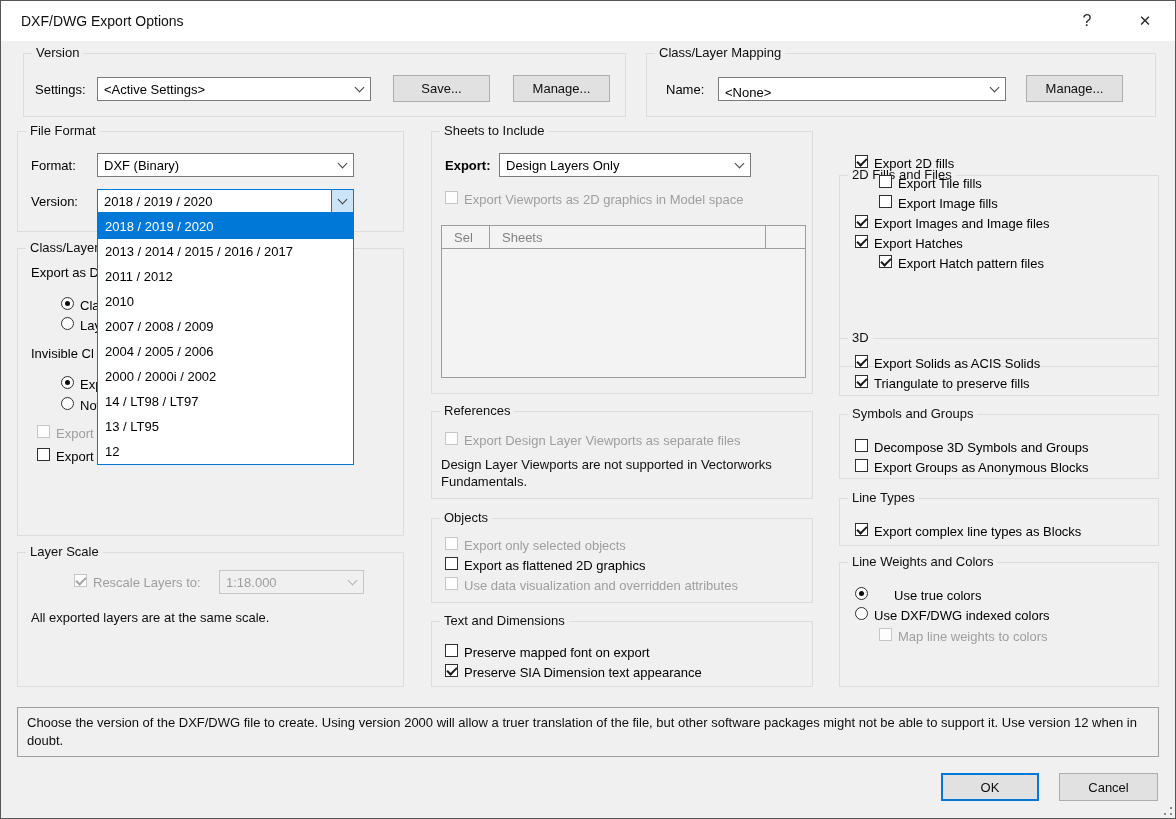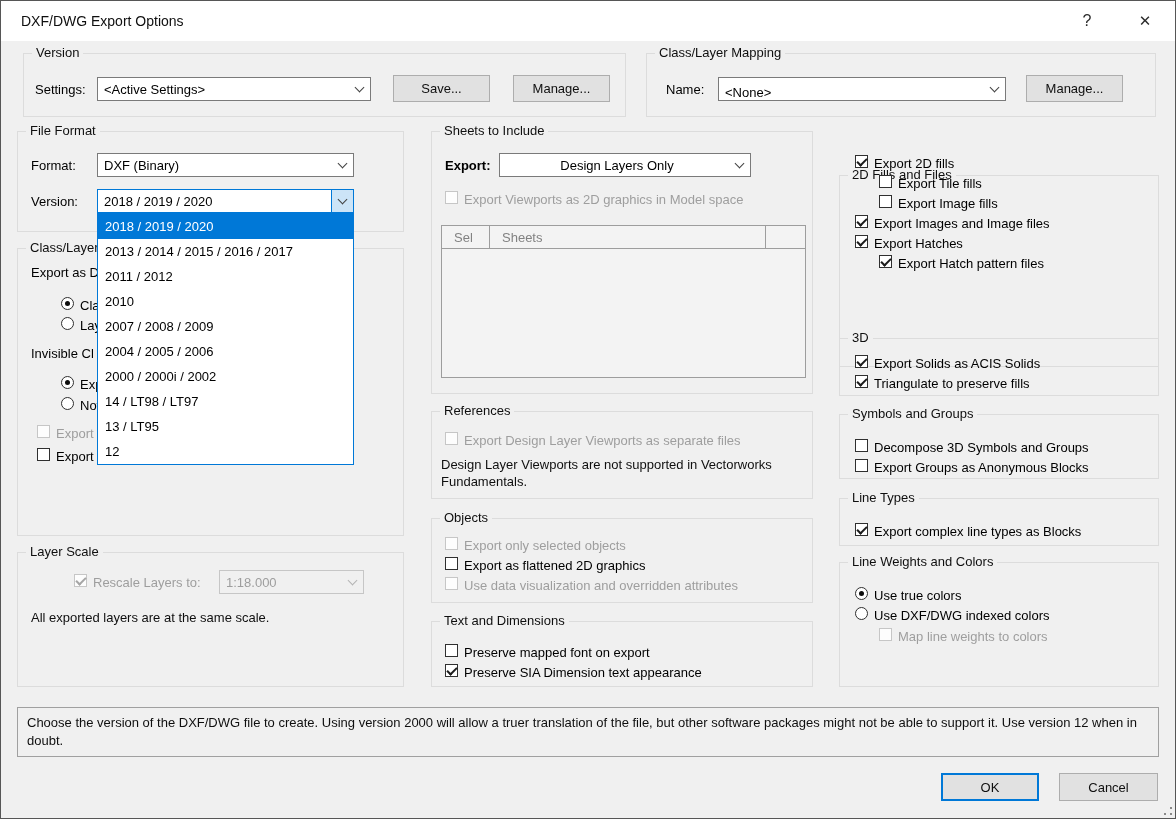--- a/index.html
+++ b/index.html
@@ -177,21 +177,21 @@
     <span class="arrow">
         <span class="chev"></span>
       </span>
   </div>
   <div class="note" style="left:30px;top:608px;">All exported layers are at the same scale.</div>
 
   <div class="group" style="left:430px;top:130px;width:382px;height:263px;">
     <span class="gtitle">Sheets to Include</span>
   </div>
   <span class="lab" style="left:444px;top:156px;font-weight:bold;">Export:</span>
-  <div class="combo" style="left:498px;top:152px;width:252px;text-align:center;">
+  <div class="combo" style="left:498px;top:152px;width:252px;">
     <span class="val">Design Layers Only</span>
     <span class="arrow">
         <span class="chev"></span>
       </span>
   </div>
   <div class="row cb disabled" style="left:444px;top:190px;">
     <span class="box"></span>
     <span class="txt">Export Viewports as 2D graphics in Model space</span>
   </div>
   <div class="table">
@@ -295,21 +295,21 @@
     <span class="gtitle">Line Types</span>
   </div>
   <div class="row cb checked" style="left:854px;top:522px;">
     <span class="box"></span>
     <span class="txt">Export complex line types as Blocks</span>
   </div>
 
   <div class="group" style="left:838px;top:561px;width:320px;height:125px;">
     <span class="gtitle">Line Weights and Colors</span>
   </div>
-  <div class="row radio checked" style="left:854px;top:586px;">
+  <div class="row radio checked" style="left:854px;top:586px;gap:20px;">
     <span class="circ"></span>
     <span class="txt">Use true colors</span>
   </div>
   <div class="row radio" style="left:854px;top:606px;">
     <span class="circ"></span>
     <span class="txt">Use DXF/DWG indexed colors</span>
   </div>
   <div class="row cb disabled" style="left:878px;top:627px;">
     <span class="box"></span>
     <span class="txt">Map line weights to colors</span>

